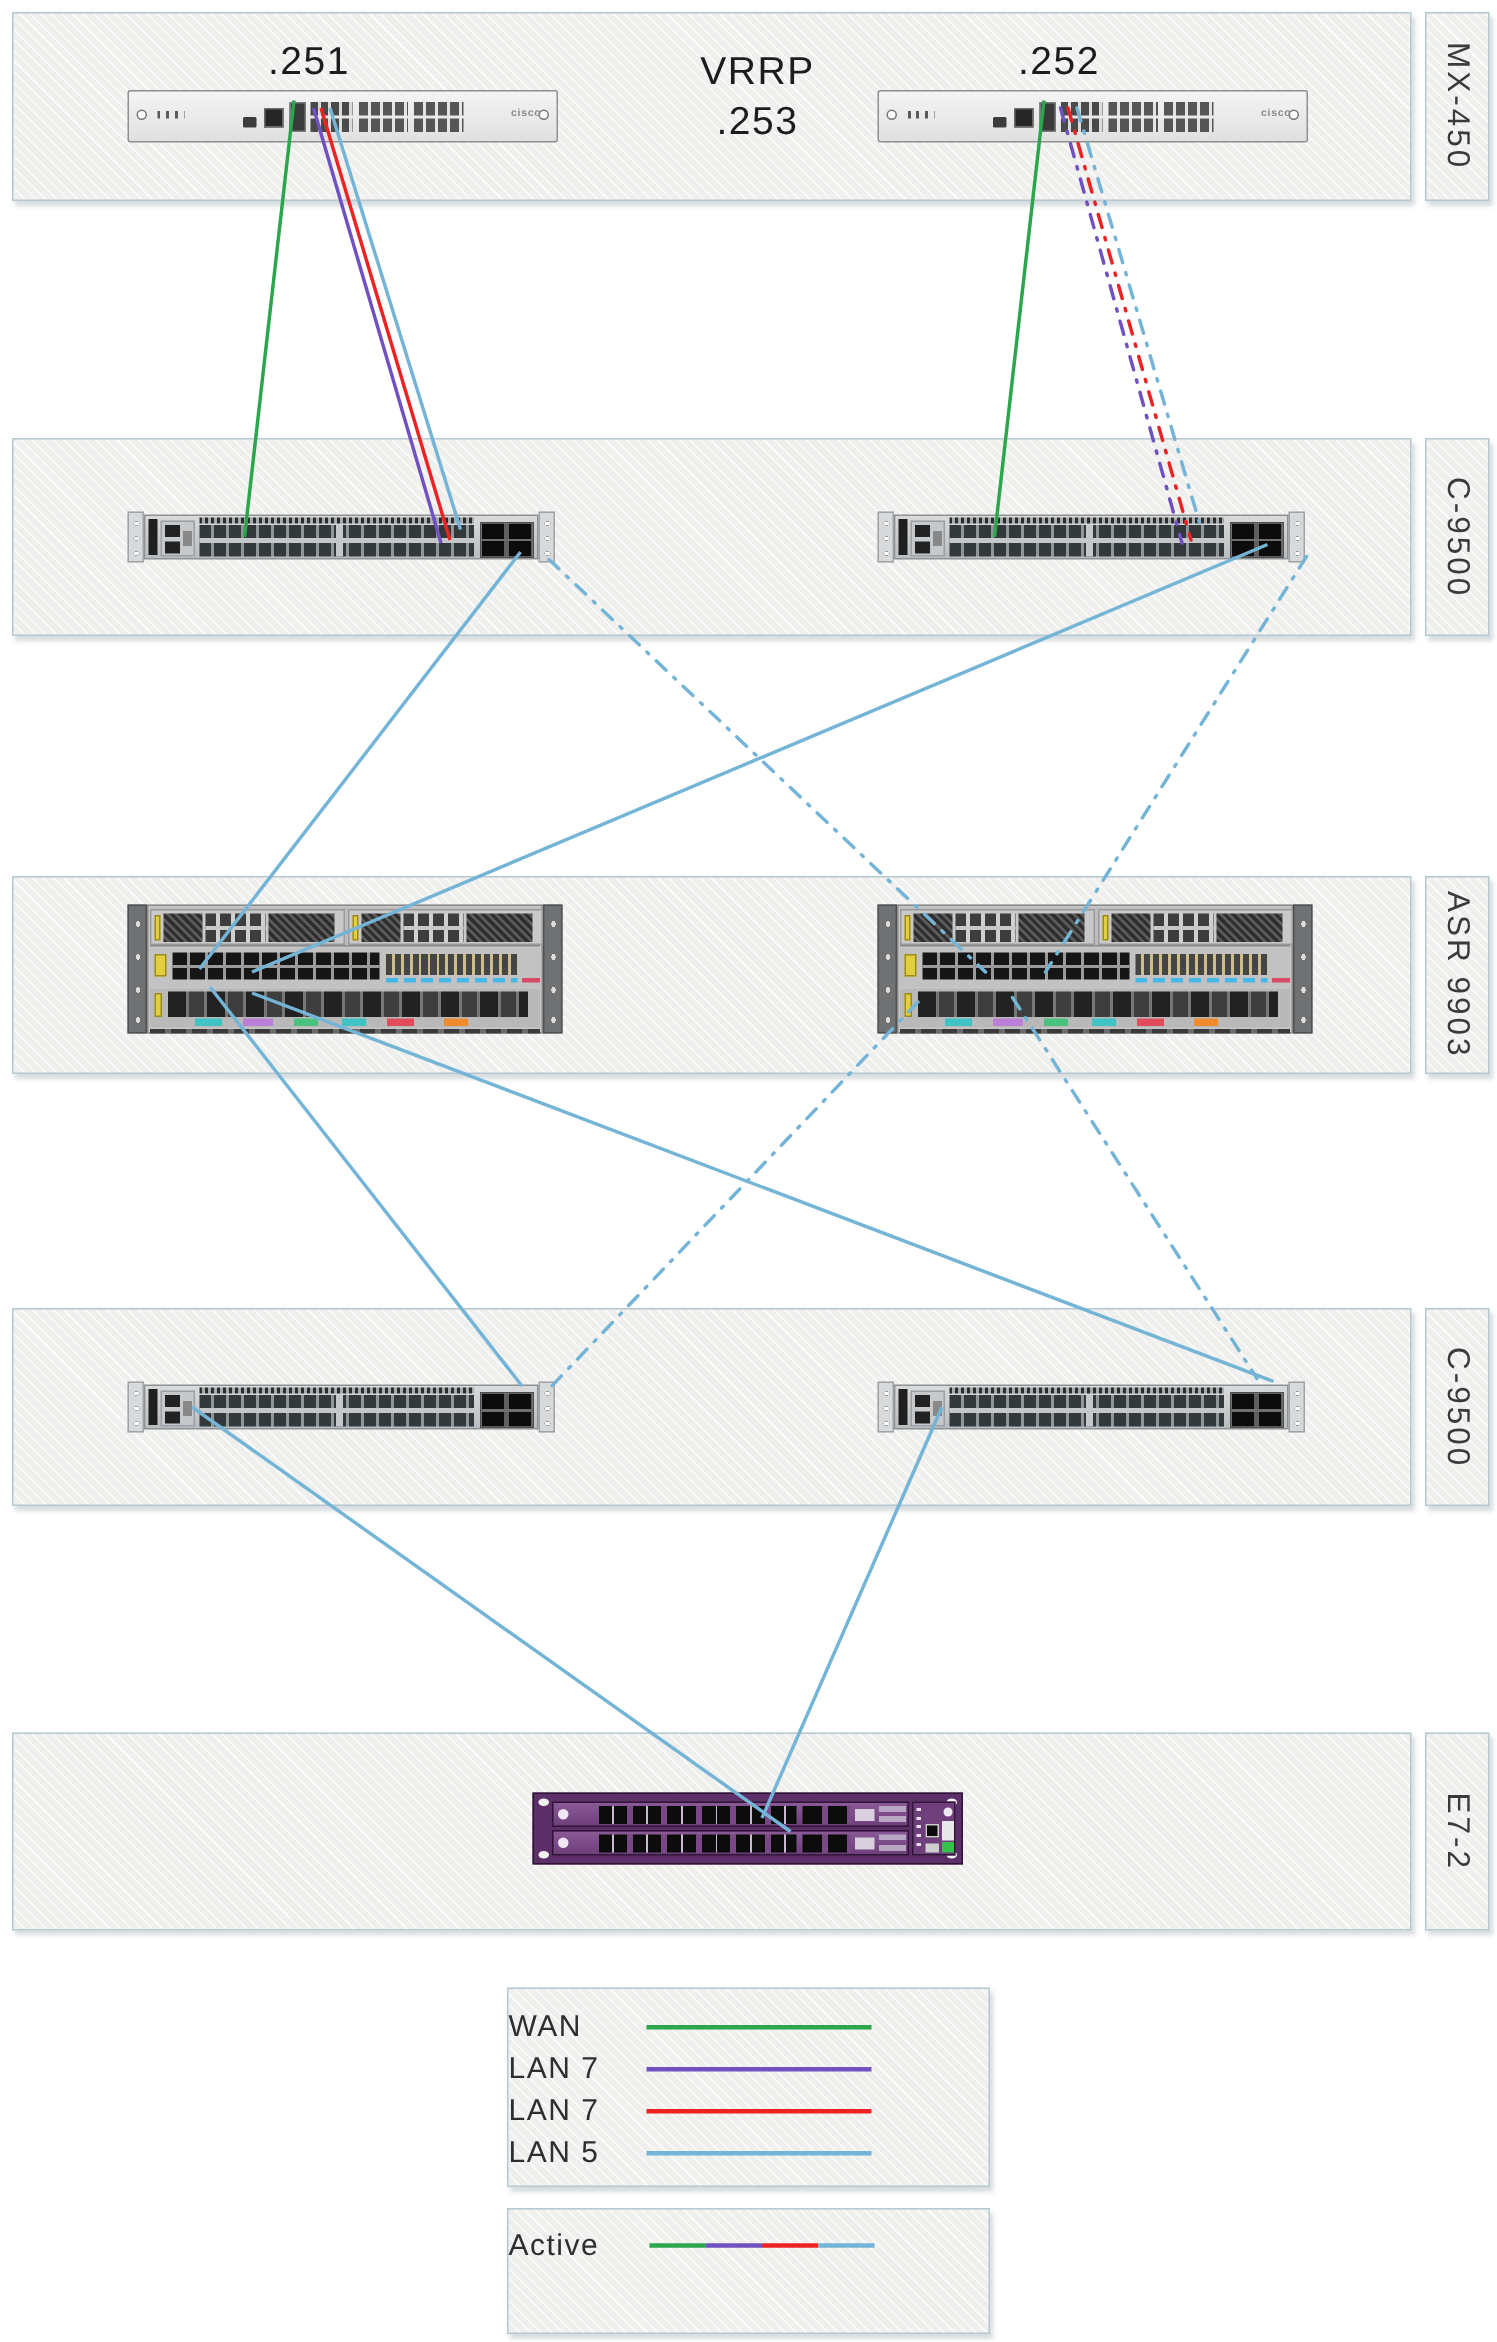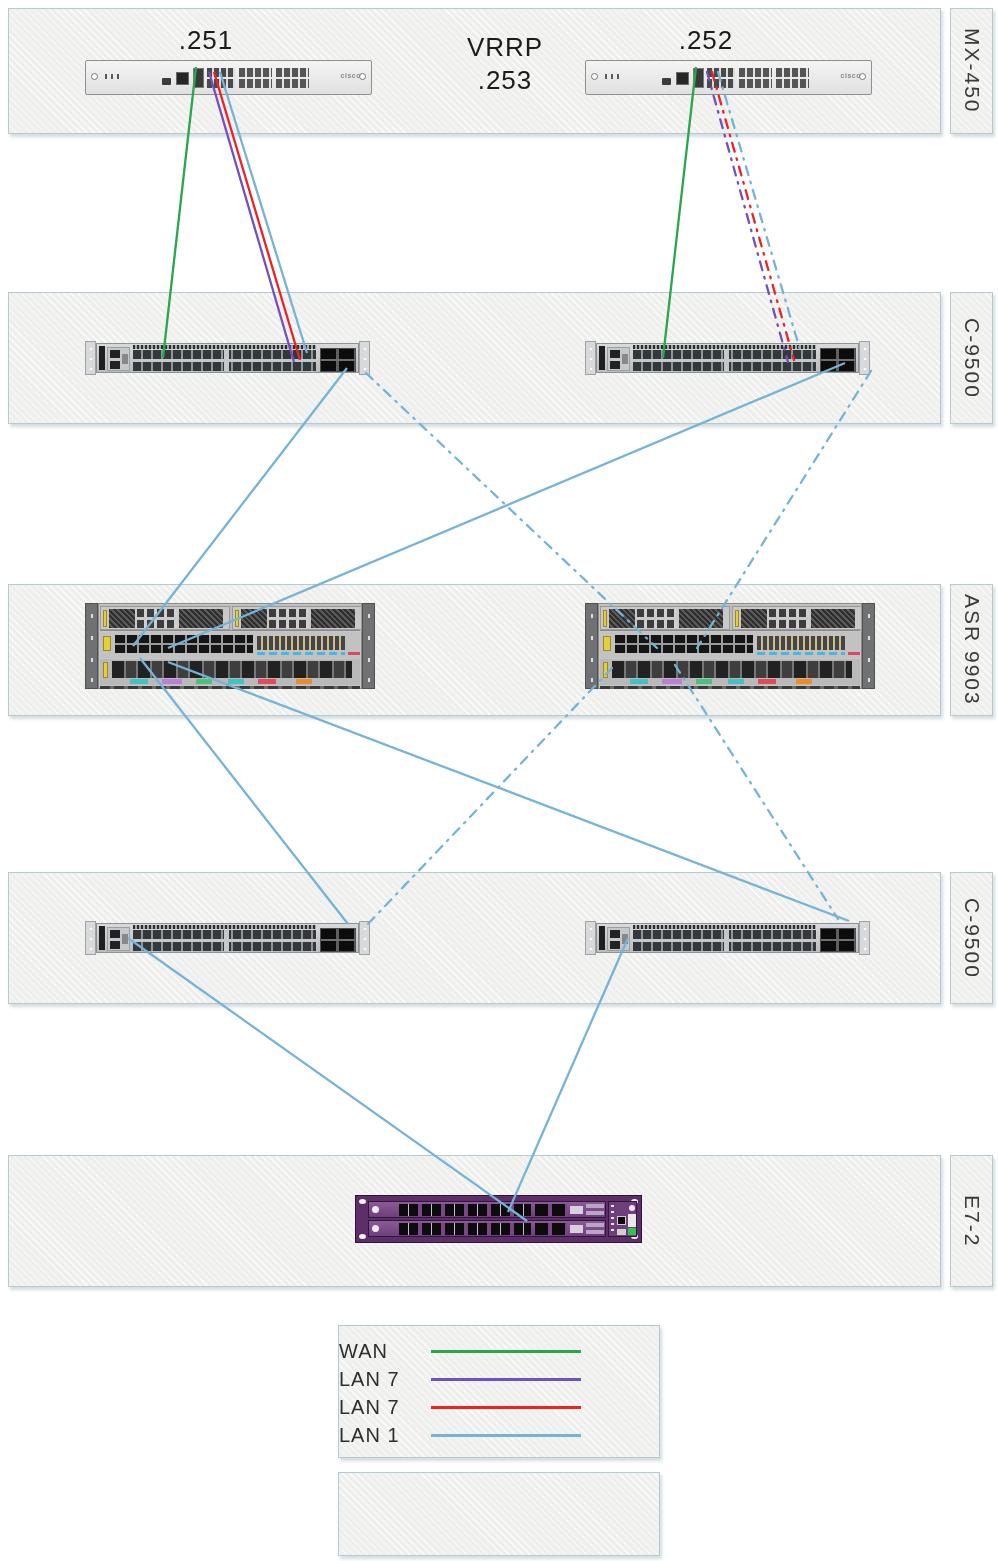--- a/index.html
+++ b/index.html
@@ -388,19 +388,28 @@
       </div>
       <div class="lrow">
         <span class="llabel">LAN 7</span>
         <span class="lline" style="background: rgb(113, 80, 194);"></span>
       </div>
       <div class="lrow">
         <span class="llabel">LAN 7</span>
         <span class="lline" style="background: rgb(238, 34, 34);"></span>
       </div>
       <div class="lrow">
-        <span class="llabel">LAN 1</span>
+        <span class="llabel">LAN 5</span>
         <span class="lline" style="background: rgb(116, 180, 214);"></span>
       </div>
     </div>
   <div class="legend" id="legend-states" style="top:1472px;height:84px;padding-top:10px">
+      <div class="lrow">
+        <span class="llabel">Active</span>
+        <svg width="154" height="8" style="margin-left: 4px;">
+          <line x1="2" x2="39.5" y1="4" y2="4" stroke="#2aa64c" stroke-width="3"></line>
+          <line x1="39.5" x2="77" y1="4" y2="4" stroke="#7150c2" stroke-width="3"></line>
+          <line x1="77" x2="114.5" y1="4" y2="4" stroke="#ee2222" stroke-width="3"></line>
+          <line x1="114.5" x2="152" y1="4" y2="4" stroke="#74b4d6" stroke-width="3"></line>
+        </svg>
+      </div>
     </div>
 </div>
 
 </body></html>

